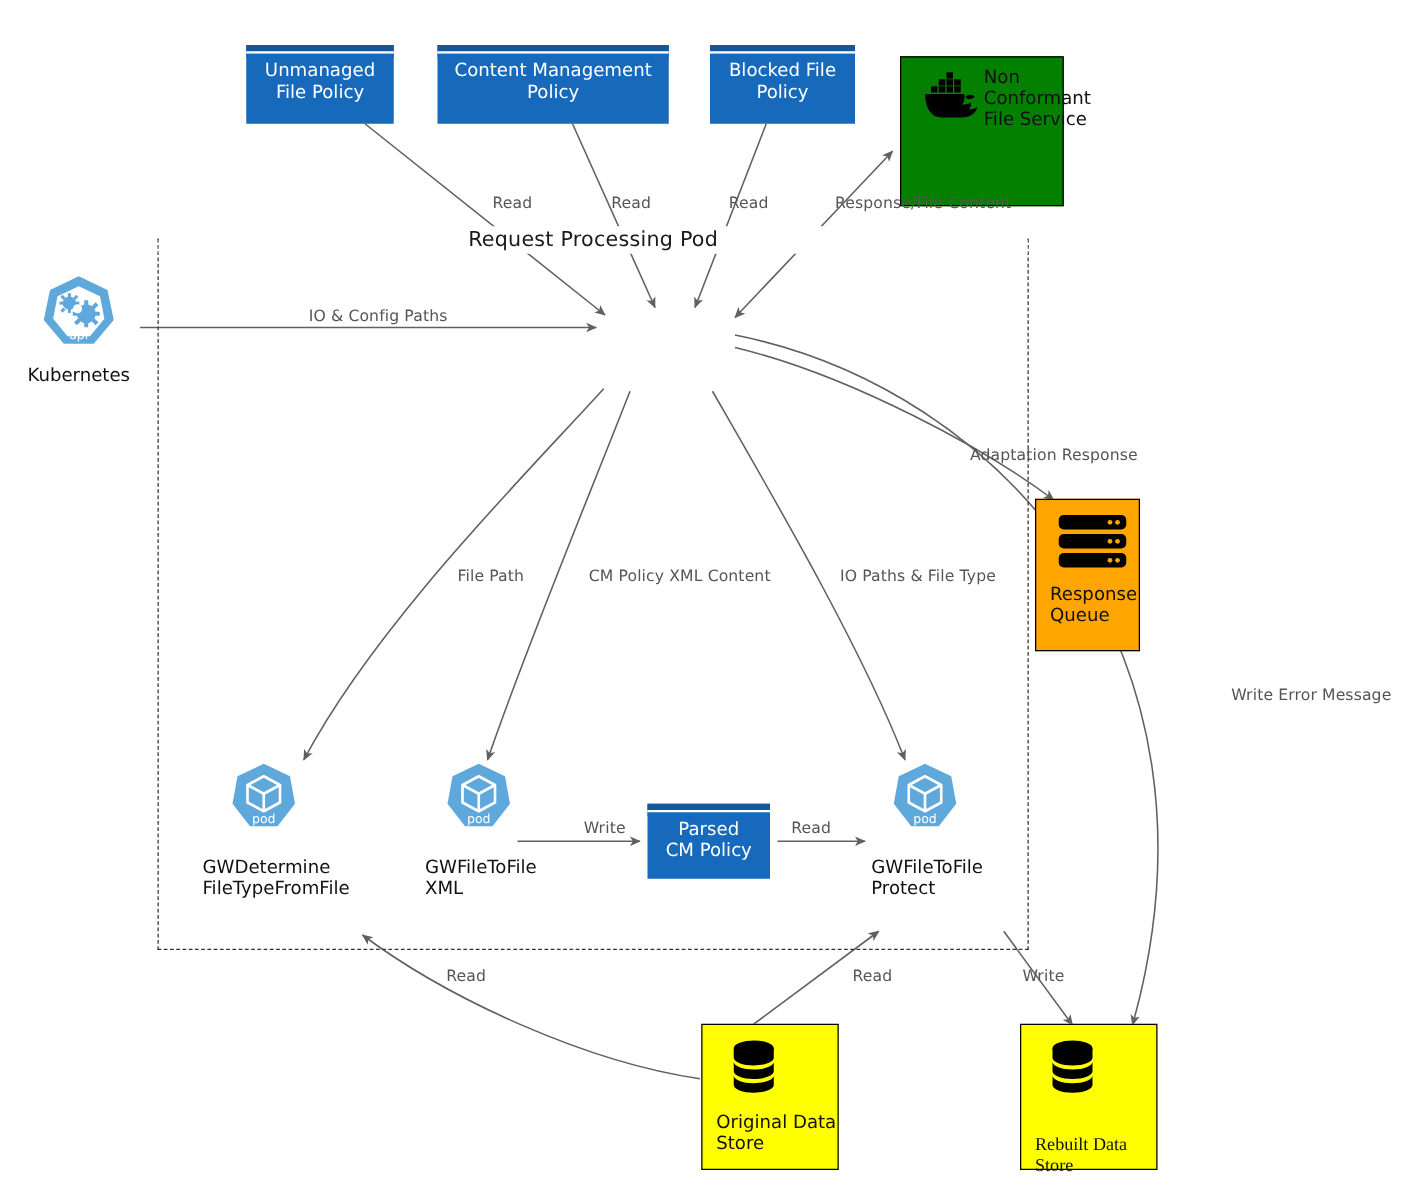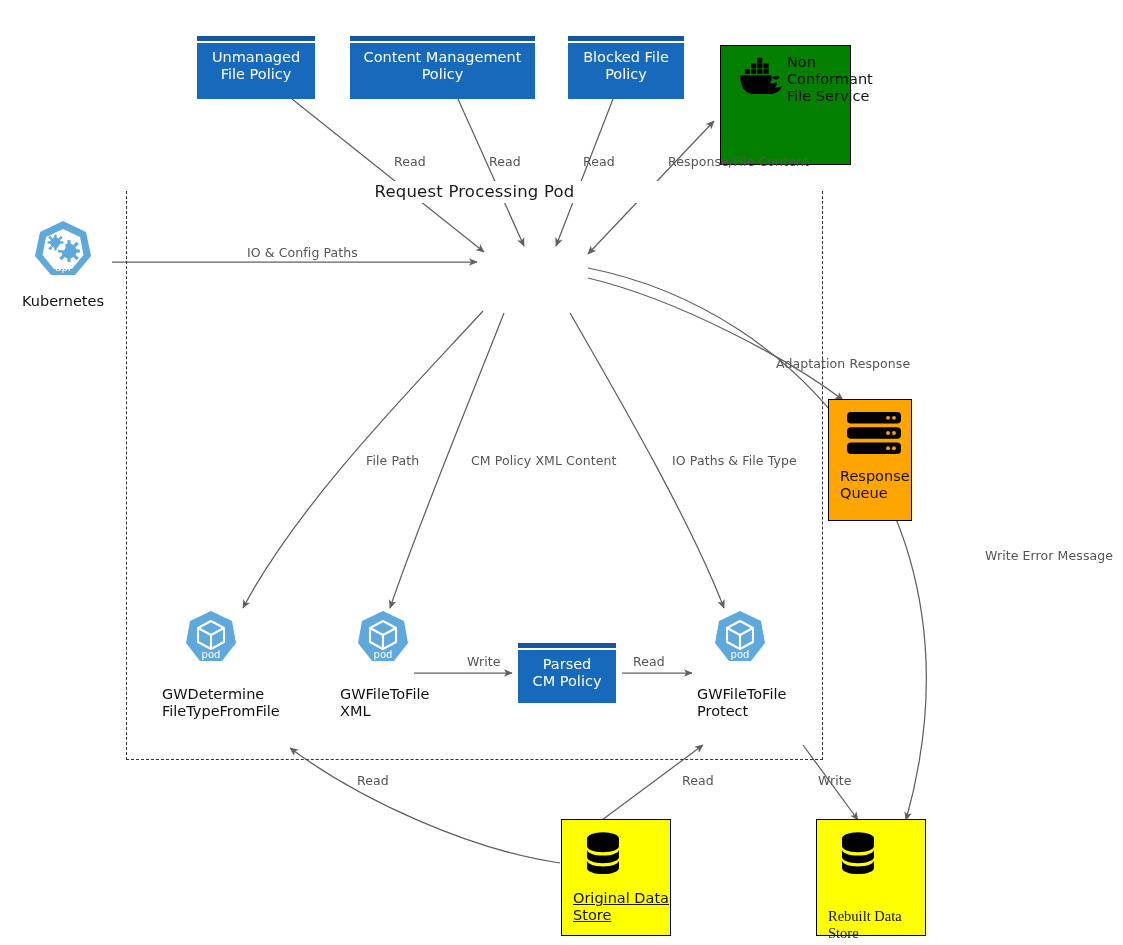--- a/index.html
+++ b/index.html
@@ -385,21 +385,21 @@
             <polyline points="16,19 29,26 42,19"></polyline>
             <line x1="29" y1="26" x2="29" y2="40"></line>
           </g>
           <text x="29" y="49" font-family="DejaVu Sans, sans-serif" font-size="10" fill="#ffffff" text-anchor="middle">pod</text>
         </svg>
       </span>
       <div class="ic-label" style="margin-top:11px;">GWFileToFile
 Protect</div>
     </div>
 
-    <div class="storebox" style="left:561px; top:819px; width:110px; height:117px;text-decoration:underline;">
+    <div class="storebox" style="left:561px; top:819px; width:110px; height:117px;">
       <span style="display:block; margin-left:6px;">
         <svg width="48" height="48" viewBox="0 0 48 48">
           <g fill="#000000">
             <ellipse cx="24" cy="9.5" rx="16" ry="6.2"></ellipse>
             <path d="M8 9.5 v7.6 c0 3.4 7.2 6.2 16 6.2 s16 -2.8 16 -6.2 V9.5 Z"></path>
             <path d="M8 20.4 v7.6 c0 3.4 7.2 6.2 16 6.2 s16 -2.8 16 -6.2 V20.4
                      c0 3.4 -7.2 6.2 -16 6.2 s-16 -2.8 -16 -6.2 Z"></path>
             <path d="M8 31.3 v7.6 c0 3.4 7.2 6.2 16 6.2 s16 -2.8 16 -6.2 V31.3
                      c0 3.4 -7.2 6.2 -16 6.2 s-16 -2.8 -16 -6.2 Z"></path>
           </g>

